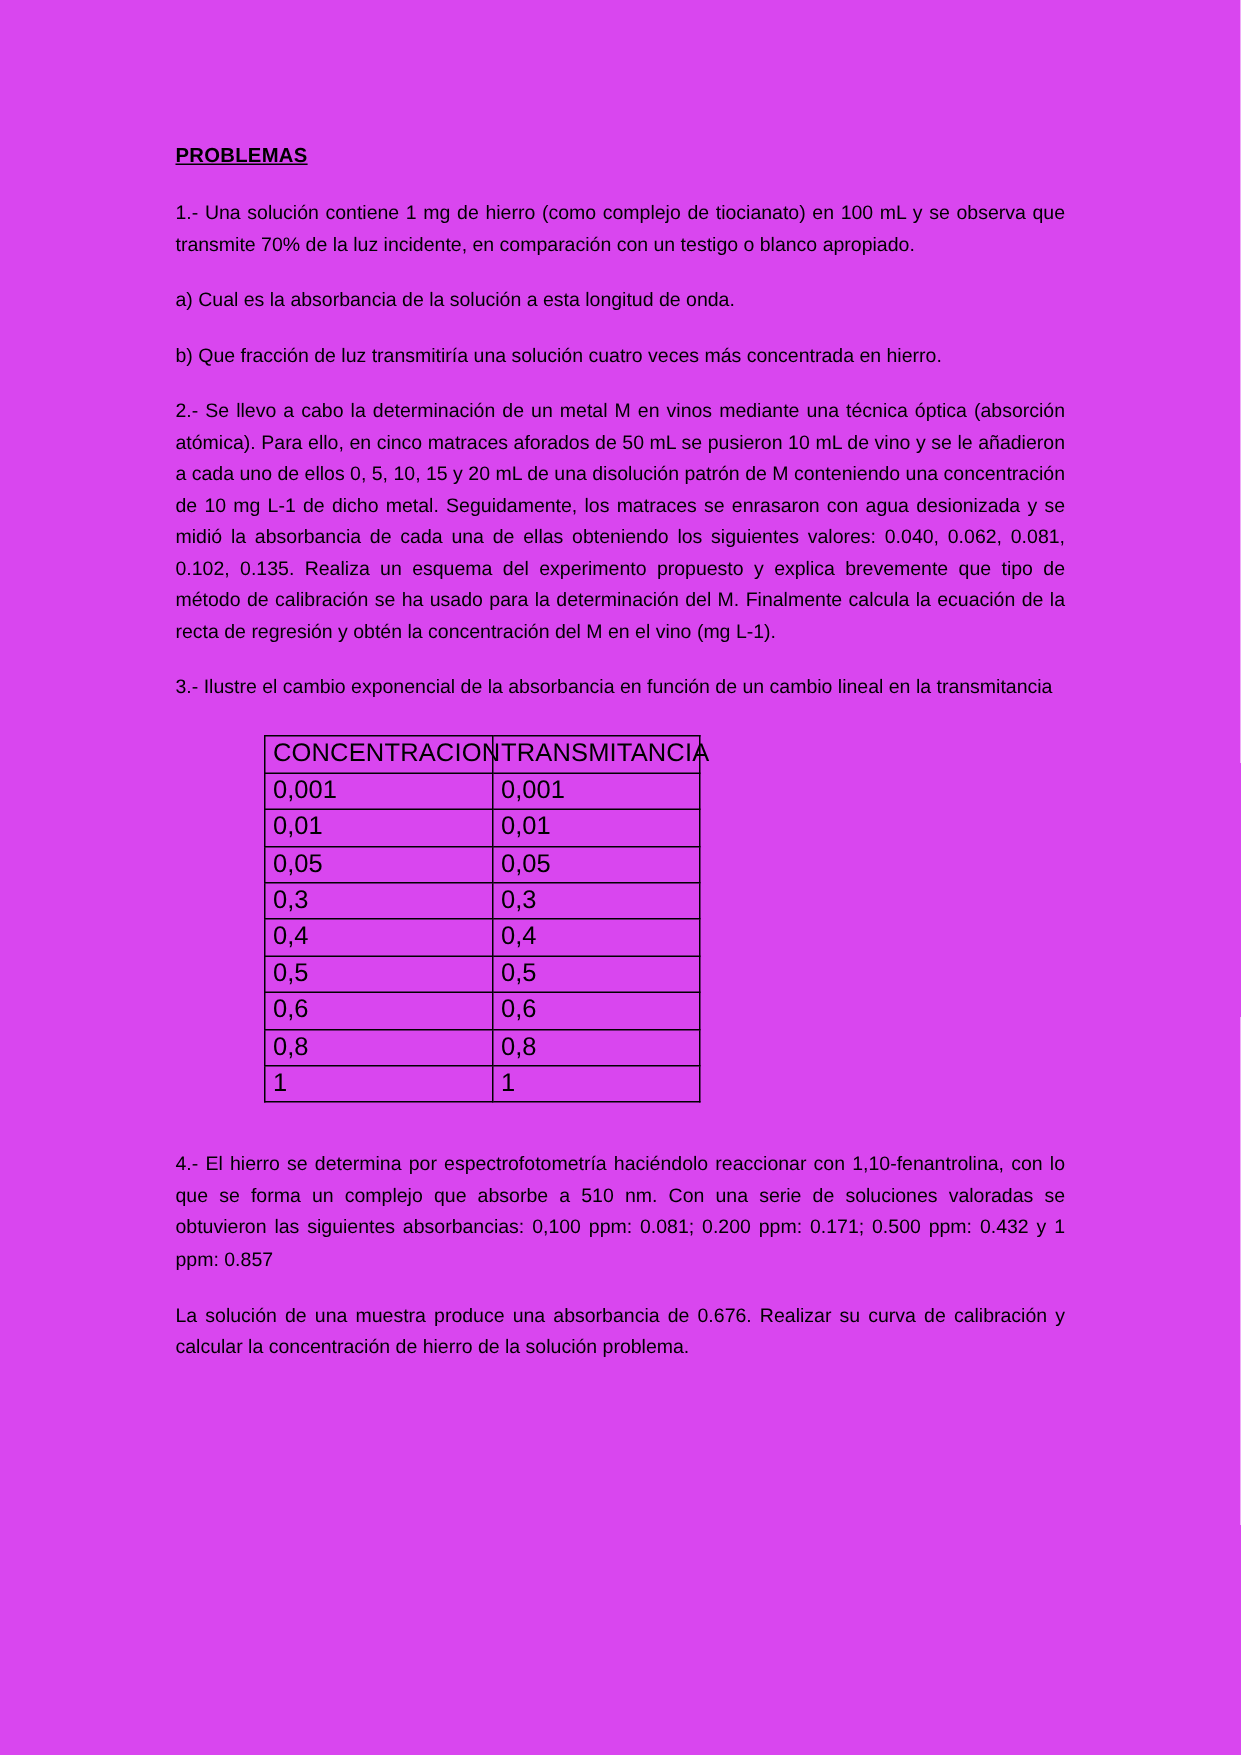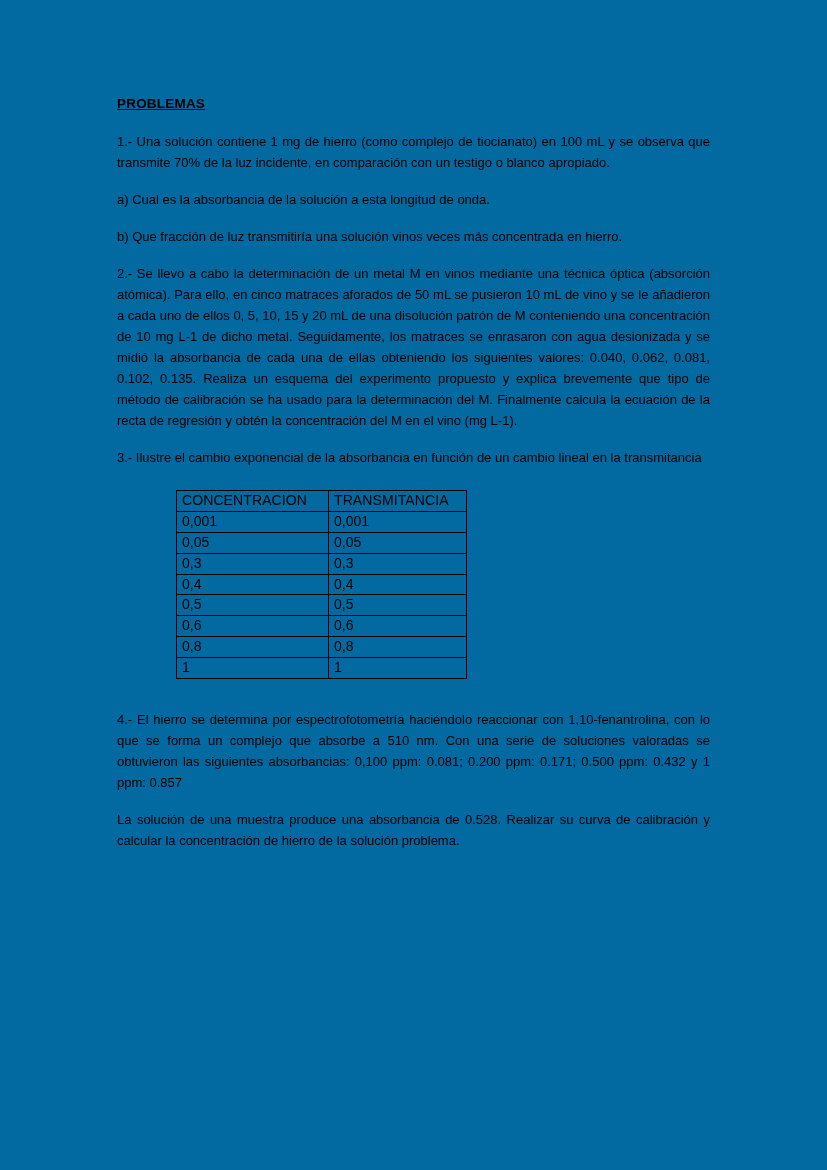--- a/index.html
+++ b/index.html
@@ -8,21 +8,21 @@
     background: #ffffff;
   }
   body {
     font-family: "Liberation Sans", sans-serif;
     color: #000000;
   }
   .page {
     position: relative;
     width: 827px;
     height: 1170px;
-    background: #0369a1;
+    background: #d946ef;
     overflow: hidden;
     box-sizing: border-box;
   }
   .content {
     position: absolute;
     left: 117px;
     top: 96px;
     width: 593px;
   }
   .doc-title {
@@ -44,21 +44,21 @@
   }
   
   .tablewrap {
     margin: 22px 0 30px 0;
     padding-left: 59px;
   }
   table.data {
     border-collapse: collapse;
     table-layout: fixed;
     width: 290px;
-    font-size: 14px;
+    font-size: 17px;
   }
   table.data th,
   table.data td {
     border: 1px solid #000000;
     padding: 1px 5px 2px 5px;
     height: 19px;
     text-align: left;
     font-weight: normal;
     line-height: 1.2;
     vertical-align: middle;
@@ -75,21 +75,21 @@
 
 <div class="page">
   <div class="content">
 
     <h1 class="doc-title">PROBLEMAS</h1>
 
     <p class="para">1.- Una solución contiene 1 mg de hierro (como complejo de tiocianato) en 100 mL y se observa que transmite 70% de la luz incidente, en comparación con un testigo o blanco apropiado.</p>
 
     <p class="para">a) Cual es la absorbancia de la solución a esta longitud de onda.</p>
 
-    <p class="para">b) Que fracción de luz transmitiría una solución vinos veces más concentrada en hierro.</p>
+    <p class="para">b) Que fracción de luz transmitiría una solución cuatro veces más concentrada en hierro.</p>
 
     <p class="para">2.- Se llevo a cabo la determinación de un metal M en vinos mediante una técnica óptica (absorción atómica). Para ello, en cinco matraces aforados de 50 mL se pusieron 10 mL de vino y se le añadieron a cada uno de ellos 0, 5, 10, 15 y 20 mL de una disolución patrón de M conteniendo una concentración de 10 mg L-1 de dicho metal. Seguidamente, los matraces se enrasaron con agua desionizada y se midió la absorbancia de cada una de ellas obteniendo los siguientes valores: 0.040, 0.062, 0.081, 0.102, 0.135. Realiza un esquema del experimento propuesto y explica brevemente que tipo de método de calibración se ha usado para la determinación del M. Finalmente calcula la ecuación de la recta de regresión y obtén la concentración del M en el vino (mg L-1).</p>
 
     <p class="para">3.- Ilustre el cambio exponencial de la absorbancia en función de un cambio lineal en la transmitancia</p>
 
     <div class="tablewrap">
       <table class="data">
         <colgroup>
             <col class="c1">
             <col class="c2">
@@ -97,20 +97,24 @@
         <thead>
           <tr>
             <th>CONCENTRACION</th>
             <th>TRANSMITANCIA</th>
           </tr>
         </thead>
         <tbody>
           <tr>
             <td>0,001</td>
             <td>0,001</td>
+          </tr>
+          <tr>
+            <td>0,01</td>
+            <td>0,01</td>
           </tr>
           <tr>
             <td>0,05</td>
             <td>0,05</td>
           </tr>
           <tr>
             <td>0,3</td>
             <td>0,3</td>
           </tr>
           <tr>
@@ -132,17 +136,17 @@
           <tr>
             <td>1</td>
             <td>1</td>
           </tr>
         </tbody>
       </table>
     </div>
 
     <p class="para">4.- El hierro se determina por espectrofotometría haciéndolo reaccionar con 1,10-fenantrolina, con lo que se forma un complejo que absorbe a 510 nm. Con una serie de soluciones valoradas se obtuvieron las siguientes absorbancias: 0,100 ppm: 0.081; 0.200 ppm: 0.171; 0.500 ppm: 0.432 y 1 ppm: 0.857</p>
 
-    <p class="para">La solución de una muestra produce una absorbancia de 0.528. Realizar su curva de calibración y calcular la concentración de hierro de la solución problema.</p>
+    <p class="para">La solución de una muestra produce una absorbancia de 0.676. Realizar su curva de calibración y calcular la concentración de hierro de la solución problema.</p>
 
 
   </div>
 </div>
 
 </body></html>

